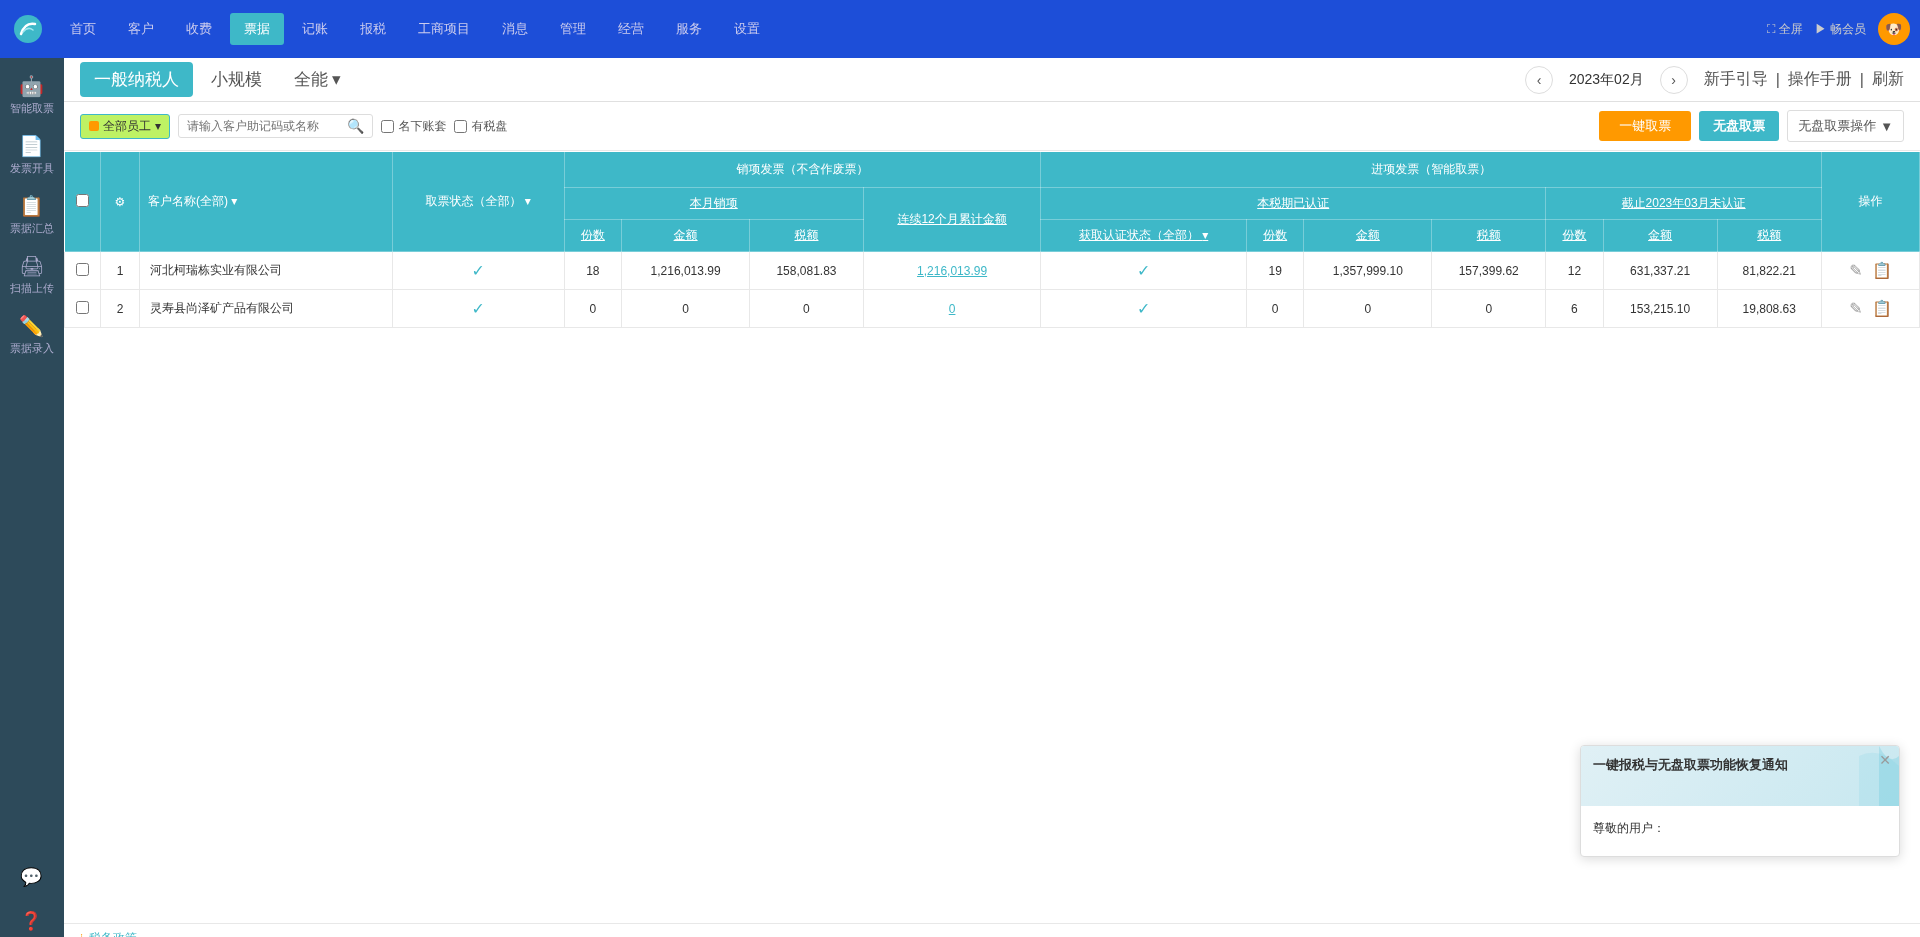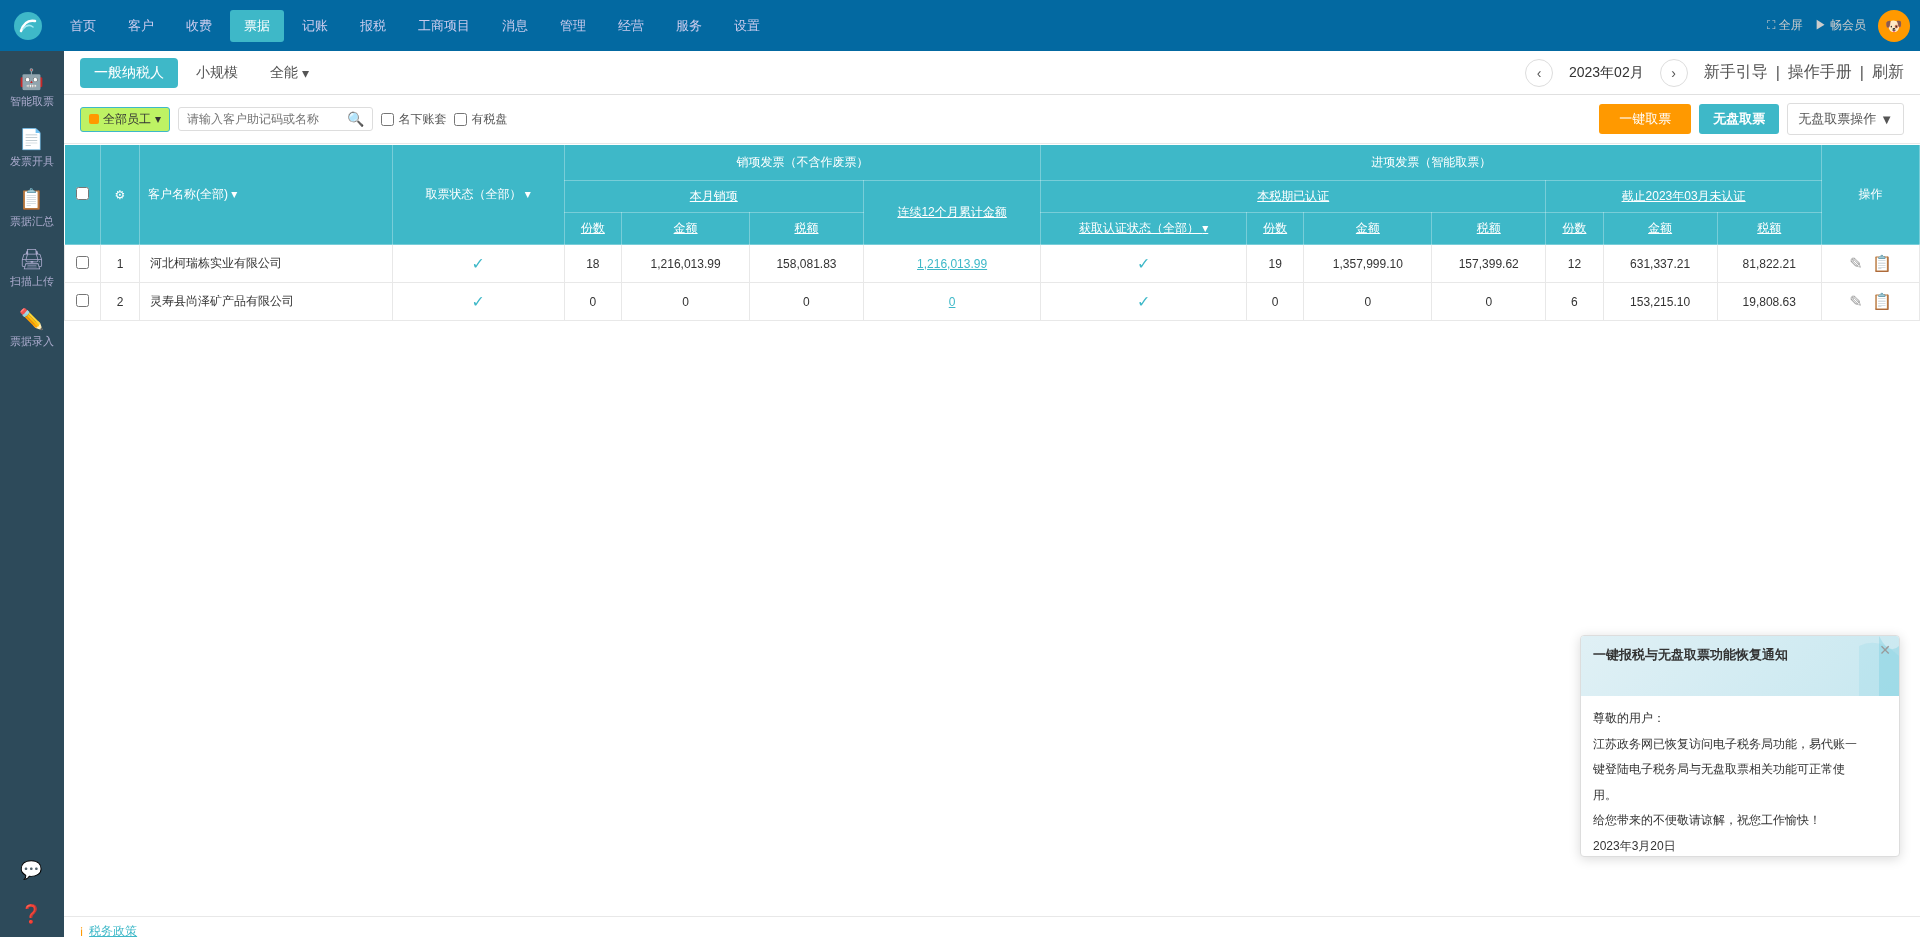--- a/index.html
+++ b/index.html
@@ -1,21 +1,21 @@
 <!DOCTYPE html>
 <html><head>
   <meta charset="utf-8">
   <style>
     * { box-sizing: border-box; margin: 0; padding: 0; font-family: 'Microsoft YaHei', Arial, sans-serif; }
     body { background: #f5f5f5; font-size: 13px; color: #333; overflow: hidden; }
 
     
     .top-nav {
-      background: #0369a1;
-      height: 51px;
+      background: #1d4ed8;
+      height: 58px;
       display: flex;
       align-items: center;
       padding: 12px 10px;
       color: #fff;
     }
     .top-nav .logo {
       width: 36px;
       height: 36px;
       margin-right: 10px;
       display: flex;
@@ -99,21 +99,21 @@
       display: flex;
       align-items: center;
       padding: 0 16px;
       height: 44px;
       gap: 4px;
     }
     .sub-tab {
       padding: 6px 14px;
       cursor: pointer;
       border-radius: 4px;
-      font-size: 14px;
+      font-size: 17px;
       color: #555;
       display: flex;
       align-items: center;
       gap: 4px;
     }
     .sub-tab.active {
       background: #3eb8c8;
       color: #fff;
       border-radius: 4px;
     }
@@ -512,21 +512,14 @@
       <svg viewBox="0 0 100 60" width="100" height="60">
         <path d="M80 0 Q90 20 100 10 L100 60 L80 60 Z" fill="rgba(100,200,220,0.3)"></path>
         <path d="M60 10 Q80 0 100 20 L100 60 L60 60 Z" fill="rgba(100,200,220,0.15)"></path>
       </svg>
     </div>
     <span class="notif-close">✕</span>
     <div class="notif-title">一键报税与无盘取票功能恢复通知</div>
   </div>
   <div class="notif-body">
     <p>尊敬的用户：</p>
-    <div id="notif-lines">
-        <p>江苏政务网已恢复访问电子税务局功能，易代账一</p>
-        <p>键登陆电子税务局与无盘取票相关功能可正常使</p>
-        <p>用。</p>
-        <p>给您带来的不便敬请谅解，祝您工作愉快！</p>
-        <p>2023年3月20日</p>
-      </div>
   </div>
 </div>
 
 </body></html>

